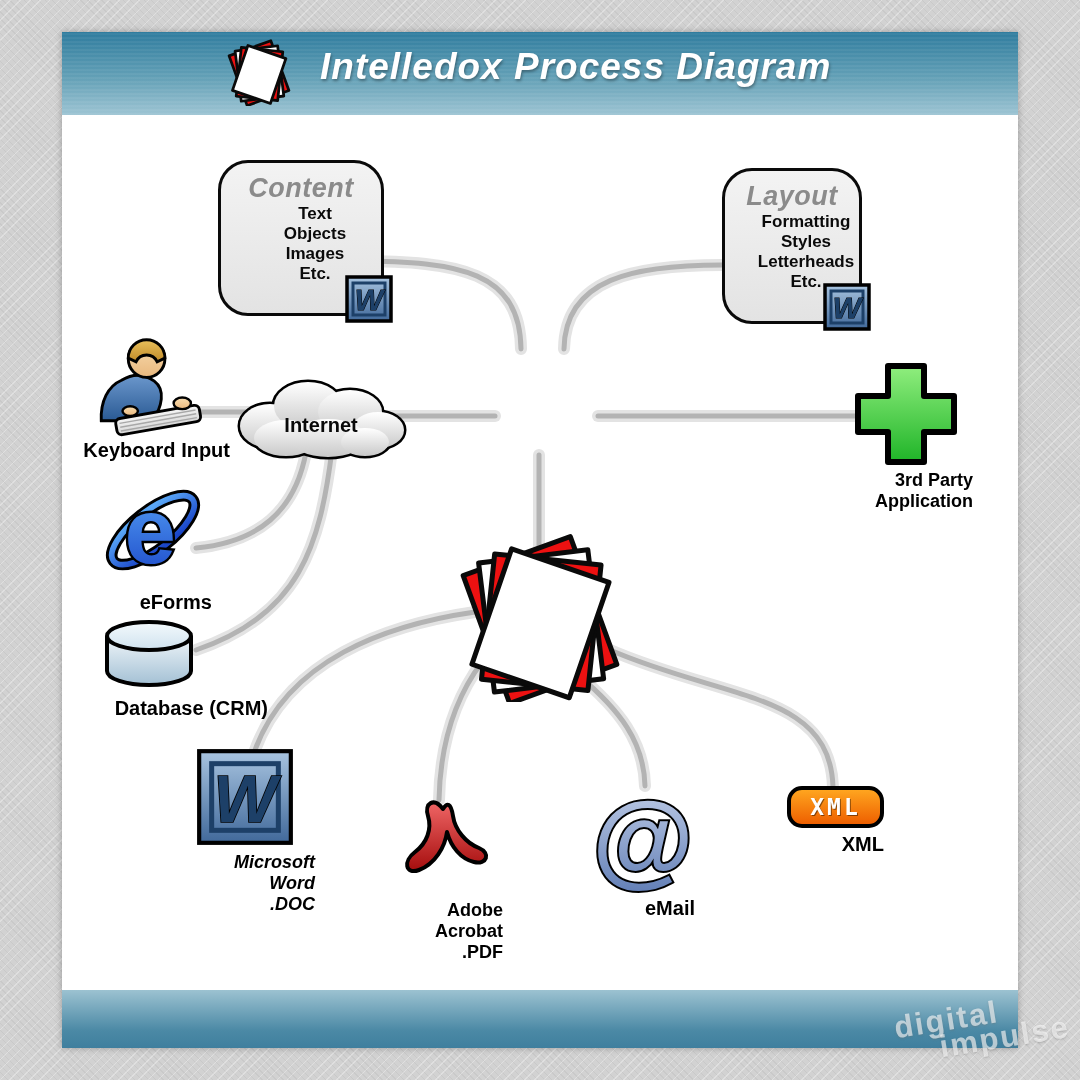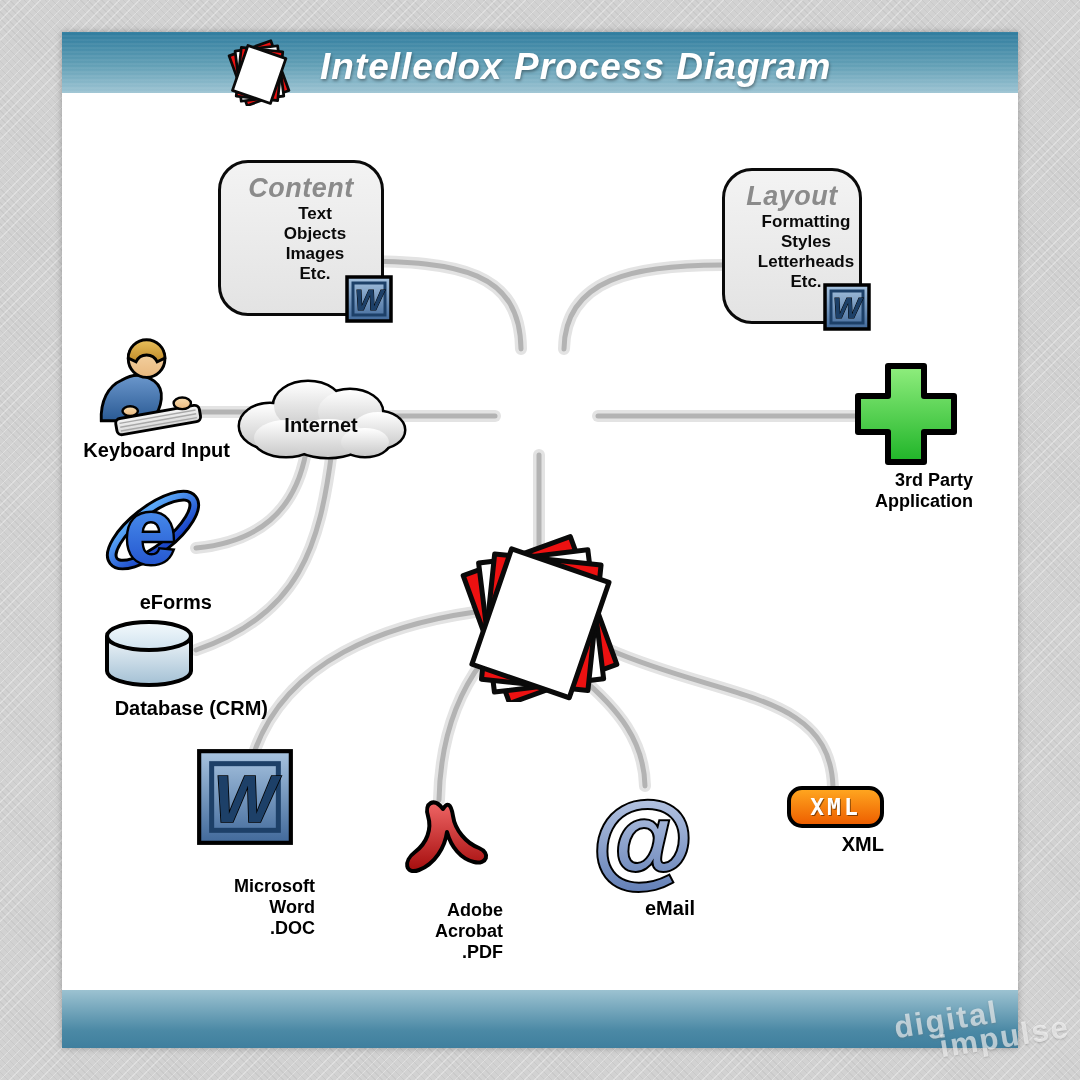--- a/index.html
+++ b/index.html
@@ -4,21 +4,21 @@
 <style>
   html,body{margin:0;padding:0;}
   body{width:1080px;height:1080px;overflow:hidden;font-family:"Liberation Sans",sans-serif;}
   .page{position:relative;width:1080px;height:1080px;
     background-color:#d2d2d2;
     background-image:
       repeating-linear-gradient(135deg, rgba(255,255,255,.30) 0 1px, transparent 1px 7px),
       repeating-linear-gradient(45deg, rgba(150,150,150,.14) 0 1px, transparent 1px 5px);}
   .card{position:absolute;left:62px;top:32px;width:956px;height:1016px;background:#fff;
     box-shadow:0 0 7px rgba(0,0,0,.28);}
-  .topbar{position:absolute;left:0;top:0;width:956px;height:61px;
+  .topbar{position:absolute;left:0;top:0;width:956px;height:83px;
     background:linear-gradient(#2f7c9e,#63a0b6 55%,#9dc4d3);
     background-image:repeating-linear-gradient(0deg, rgba(255,255,255,.05) 0 2px, transparent 2px 4px),
       linear-gradient(#2f7c9e,#63a0b6 55%,#9dc4d3);}
   .bottombar{position:absolute;left:0;bottom:0;width:956px;height:58px;
     background:linear-gradient(#9cc2d1,#4b89a5 70%,#3f7f9e);}
   .hdr-title{position:absolute;left:258px;top:14px;font-size:37px;font-weight:bold;font-style:italic;
     color:#fff;letter-spacing:1px;text-shadow:1px 2px 3px rgba(0,0,0,.35);}
   .hdr-logo{position:absolute;left:160px;top:6px;}
   .canvas{position:absolute;left:0;top:80px;width:956px;height:878px;}
   .wires{position:absolute;left:-62px;top:-112px;width:1080px;height:1080px;pointer-events:none;}
@@ -232,21 +232,21 @@
         <rect x="43" y="27" width="107" height="126" fill="#ee1111" transform="rotate(6 95 88)"></rect>
         <rect x="45" y="30" width="103" height="122" fill="#ffffff" transform="rotate(19 95 88)"></rect>
       </g>
     </svg>
 
     <svg class="node" style="left:133px;top:635px;" width="100" height="100" viewBox="0 0 48 48">
       <rect x="2" y="2" width="44" height="44" fill="url(#gWord)" stroke="#000" stroke-width="2"></rect>
       <rect x="8" y="8" width="32" height="32" fill="none" stroke="#1d4068" stroke-width="2.4"></rect>
       <text x="24" y="36" text-anchor="middle" font-size="32" font-weight="bold" font-style="italic" font-family="DejaVu Serif, serif" fill="#1d4068" stroke="#000" stroke-width="0.8" paint-order="stroke">W</text>
     </svg>
-    <div class="nlabel" style="left:113px;top:764px;width:140px;">
+    <div class="nlabel" style="left:113px;top:740px;width:140px;font-style:italic;">
       <div>Microsoft</div>
       <div>Word</div>
       <div>.DOC</div>
     </div>
 
     <svg class="node" style="left:336px;top:683px;" width="95" height="95" viewBox="0 0 95 95">
       <path d="M45 14 C 36 2 26 8 30 21 C 34 34 29 48 17 57 C 5 66 7 80 21 75 C 37 69 47 52 49 37
                C 53 52 63 64 76 67 C 89 70 93 58 81 53 C 68 48 57 35 55 21 C 53 8 49 7 45 14 Z" fill="url(#gAcro)" stroke="#000" stroke-width="4" stroke-linejoin="round"></path>
     </svg>
     <div class="nlabel" style="left:321px;top:788px;width:120px;">

